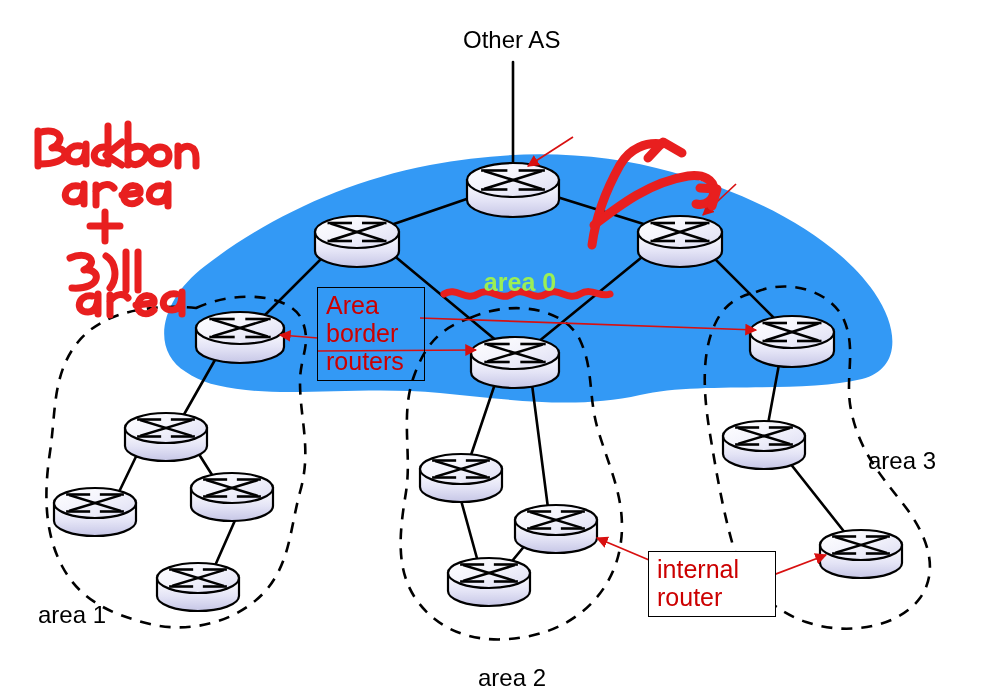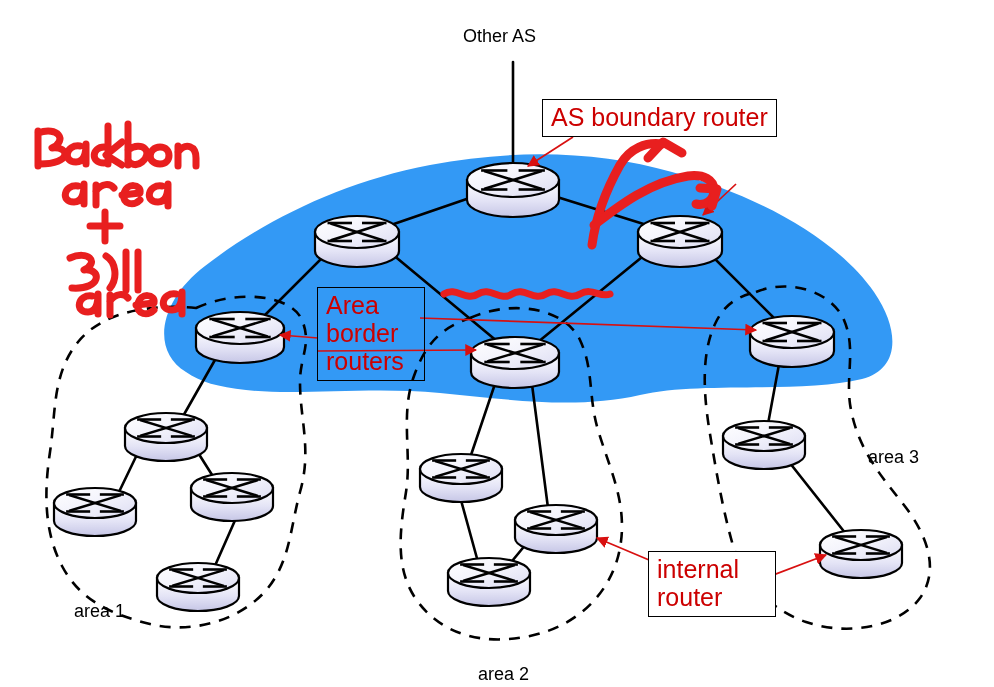--- a/index.html
+++ b/index.html
@@ -6,21 +6,21 @@
   body{
     width:994px;height:687px;overflow:hidden;
     font-family:"Liberation Sans", sans-serif;
     position:relative;
   }
   #stage{position:absolute;left:0;top:0;width:994px;height:687px;}
   svg#diagram{position:absolute;left:0;top:0;width:994px;height:687px;}
 
   
   .lbl{position:absolute;white-space:pre;line-height:1.05;}
-  .lbl-black{color:#000000;font-size:18px;}
+  .lbl-black{color:#000000;font-size:24px;}
   .lbl-green{color:#9BEF55;font-size:25px;font-weight:bold;text-align:center;}
   .box-red{
     position:absolute;
     border:1.5px solid #000000;
     color:#CC0000;
     font-size:25px;
     line-height:1.12;
     padding:3px 8px 5px 8px;
     white-space:pre-line;
     background:transparent;
@@ -348,29 +348,29 @@
       <path d="M 92,296 C 78,294 74,312 88,312 C 96,312 98,302 98,294 L 98,314"></path>
       <path d="M 110,295 L 110,315 M 110,301 C 116,293 124,293 128,298"></path>
       <path d="M 136,305 L 154,303 C 156,294 140,292 138,304 C 136,315 148,316 154,310"></path>
       <path d="M 176,294 C 162,292 158,310 172,310 C 180,310 182,300 182,292 L 182,314"></path>
     </g>
   </svg>
 
   <div class="lbl lbl-black" style="left:463px;top:27px;">Other AS</div>
 
   <div class="lbl lbl-green" style="left:440px;top:216px;width:160px;">
+    <div>area 0</div>
   </div>
 
-  <div class="lbl lbl-black" style="left:38px;top:602px;margin-left:36px;">area 1</div>
+  <div class="lbl lbl-black" style="left:38px;top:602px;">area 1</div>
 
   <div class="lbl lbl-black" style="left:478px;top:665px;text-align:right;">area 2</div>
 
   <div class="lbl lbl-black" style="left:868px;top:448px;text-align:center;">area 3</div>
 
-  <div class="box-red filled" style="left:542px;top:99px;">AS boundary router</div>
 
 
   <div class="box-red transparent" style="left:317px;top:287px;width:90px;">Area
 border
 routers</div>
 
   <div class="box-red filled" style="left:648px;top:551px;width:110px;">internal
 router</div>
 
 </div>

